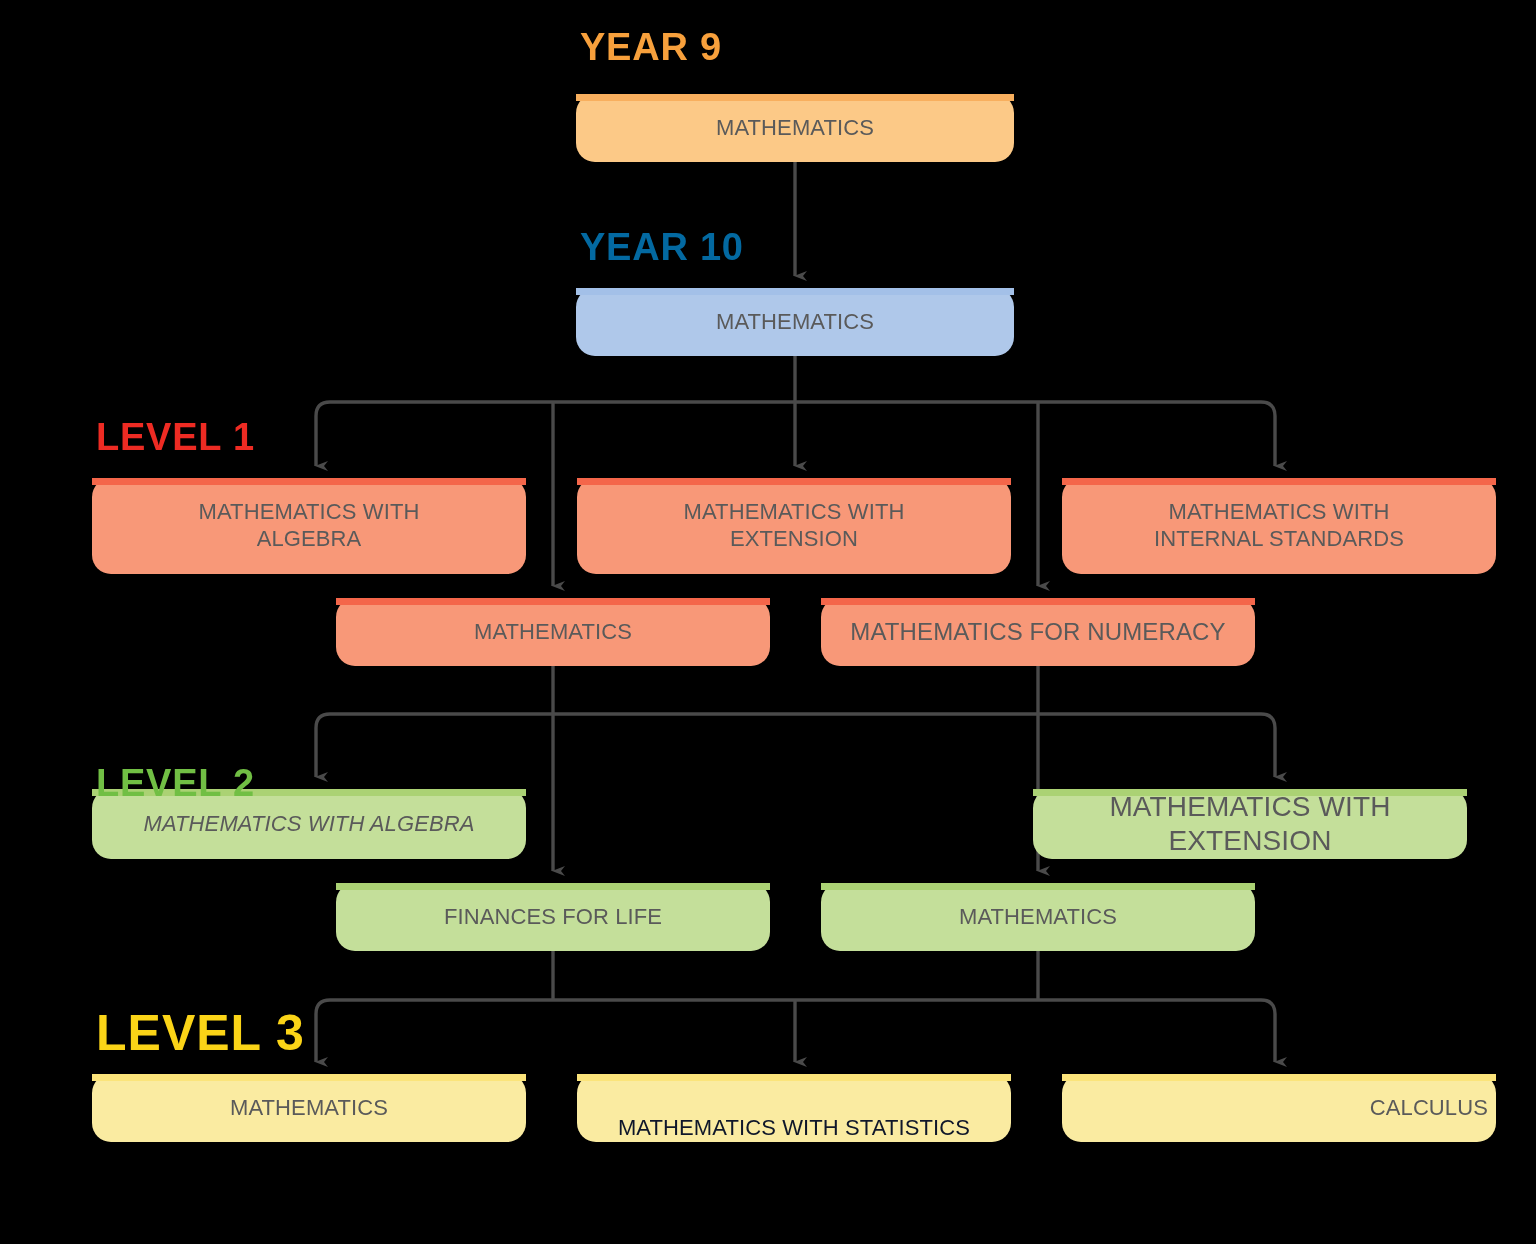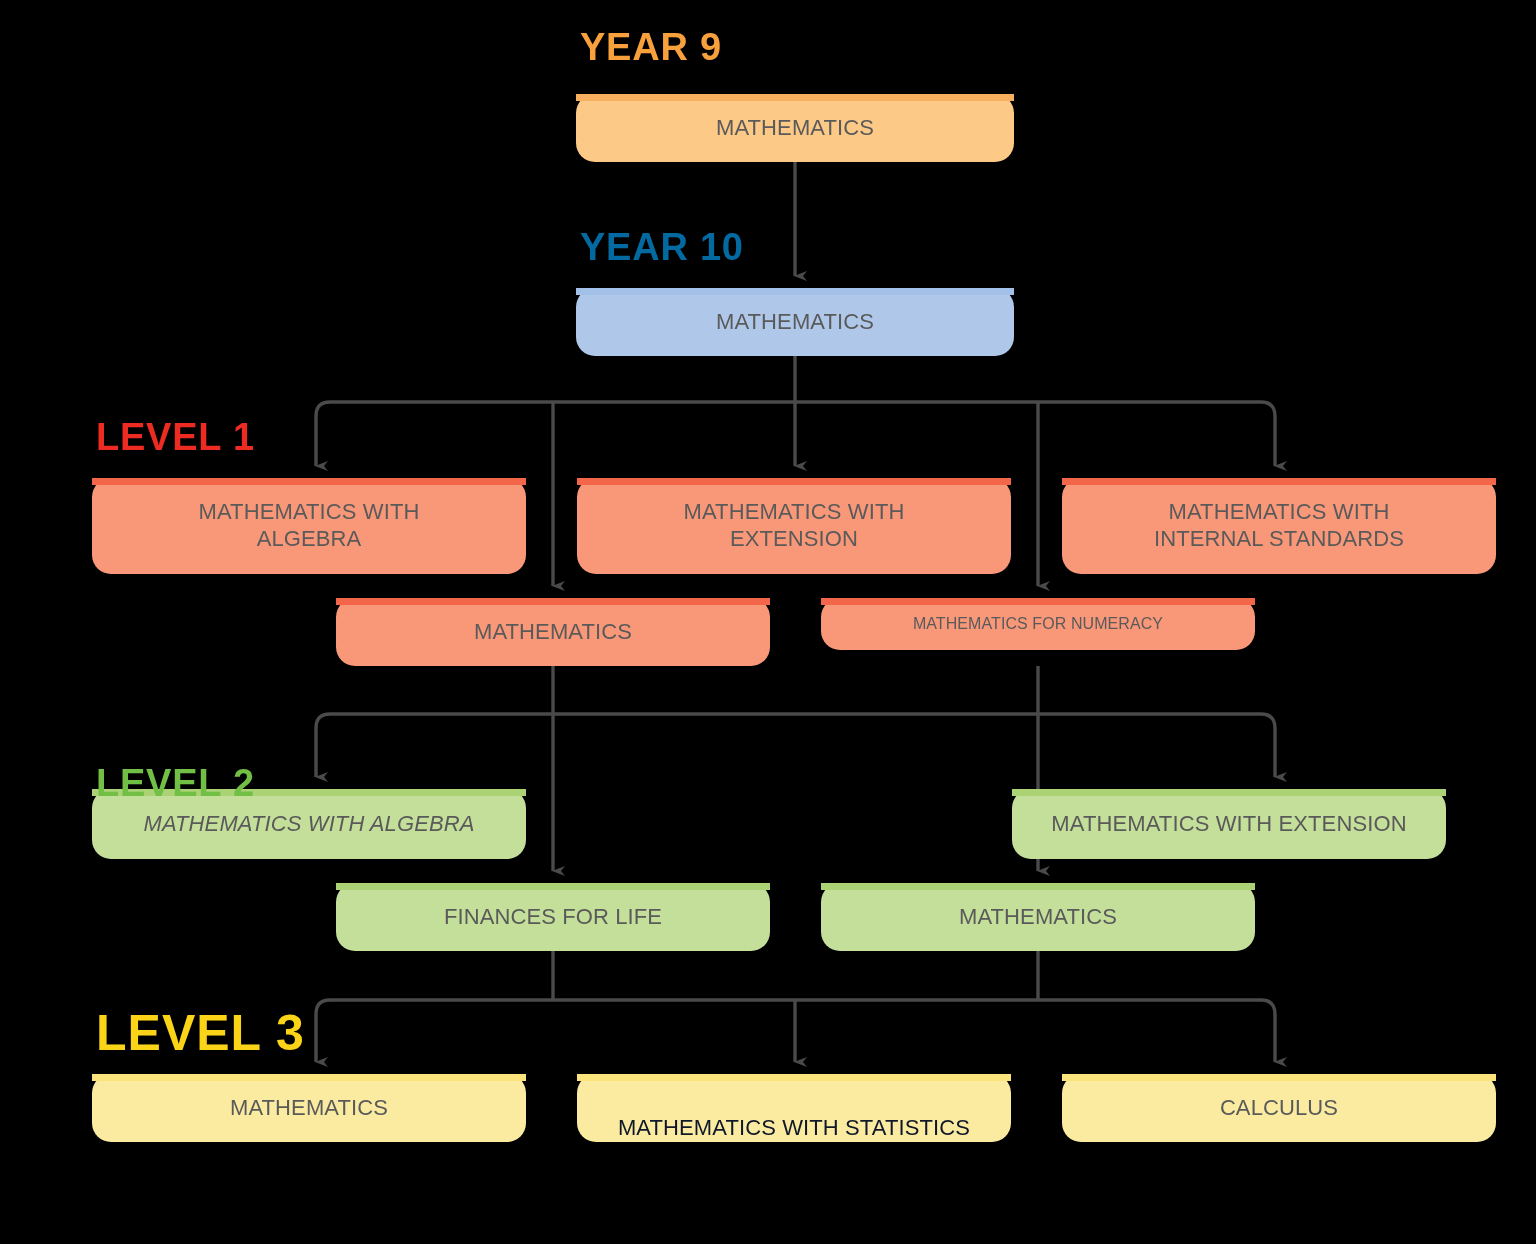--- a/index.html
+++ b/index.html
@@ -114,46 +114,46 @@
     <span class="txt">MATHEMATICS WITH<br>EXTENSION</span>
   </div>
   <div class="node c-coral" style="left: 1062px; top: 478px; width: 434px; height: 96px; font-size: 22px; color: rgb(90, 90, 90);">
     <span class="cap"></span>
     <span class="txt">MATHEMATICS WITH<br>INTERNAL STANDARDS</span>
   </div>
   <div class="node c-coral" style="left: 336px; top: 598px; width: 434px; height: 68px; font-size: 22px; color: rgb(90, 90, 90);">
     <span class="cap"></span>
     <span class="txt">MATHEMATICS</span>
   </div>
-  <div class="node c-coral" style="left: 821px; top: 598px; width: 434px; height: 52px; font-size: 16px; color: rgb(90, 90, 90);">
+  <div class="node c-coral" style="left: 821px; top: 598px; width: 434px; height: 68px; font-size: 24px; color: rgb(90, 90, 90);">
     <span class="cap"></span>
     <span class="txt">MATHEMATICS FOR NUMERACY</span>
   </div>
   <div class="node c-green" style="left: 92px; top: 789px; width: 434px; height: 70px; font-size: 22px; color: rgb(90, 90, 90); font-style: italic;">
     <span class="cap"></span>
     <span class="txt">MATHEMATICS WITH ALGEBRA</span>
   </div>
-  <div class="node c-green" style="left: 1012px; top: 789px; width: 434px; height: 70px; font-size: 22px; color: rgb(90, 90, 90);">
+  <div class="node c-green" style="left: 1033px; top: 789px; width: 434px; height: 70px; font-size: 28px; color: rgb(90, 90, 90);">
     <span class="cap"></span>
     <span class="txt">MATHEMATICS WITH EXTENSION</span>
   </div>
   <div class="node c-green" style="left: 336px; top: 883px; width: 434px; height: 68px; font-size: 22px; color: rgb(90, 90, 90);">
     <span class="cap"></span>
     <span class="txt">FINANCES FOR LIFE</span>
   </div>
   <div class="node c-green" style="left: 821px; top: 883px; width: 434px; height: 68px; font-size: 22px; color: rgb(90, 90, 90);">
     <span class="cap"></span>
     <span class="txt">MATHEMATICS</span>
   </div>
   <div class="node c-yellow" style="left: 92px; top: 1074px; width: 434px; height: 68px; font-size: 22px; color: rgb(90, 90, 90);">
     <span class="cap"></span>
     <span class="txt">MATHEMATICS</span>
   </div>
   <div class="node c-yellow" style="left: 577px; top: 1074px; width: 434px; height: 68px; font-size: 22px; color: #0f172a; align-items: flex-end;">
     <span class="cap"></span>
     <span class="txt">MATHEMATICS WITH STATISTICS</span>
   </div>
-  <div class="node c-yellow" style="left: 1062px; top: 1074px; width: 434px; height: 68px; font-size: 22px; color: rgb(90, 90, 90);">
+  <div class="node c-yellow" style="left: 1062px; top: 1074px; width: 434px; height: 68px; font-size: 22px; color: rgb(90, 90, 90); text-align: right;">
     <span class="cap"></span>
     <span class="txt">CALCULUS</span>
   </div>
 
 </div>
 
 </body></html>

